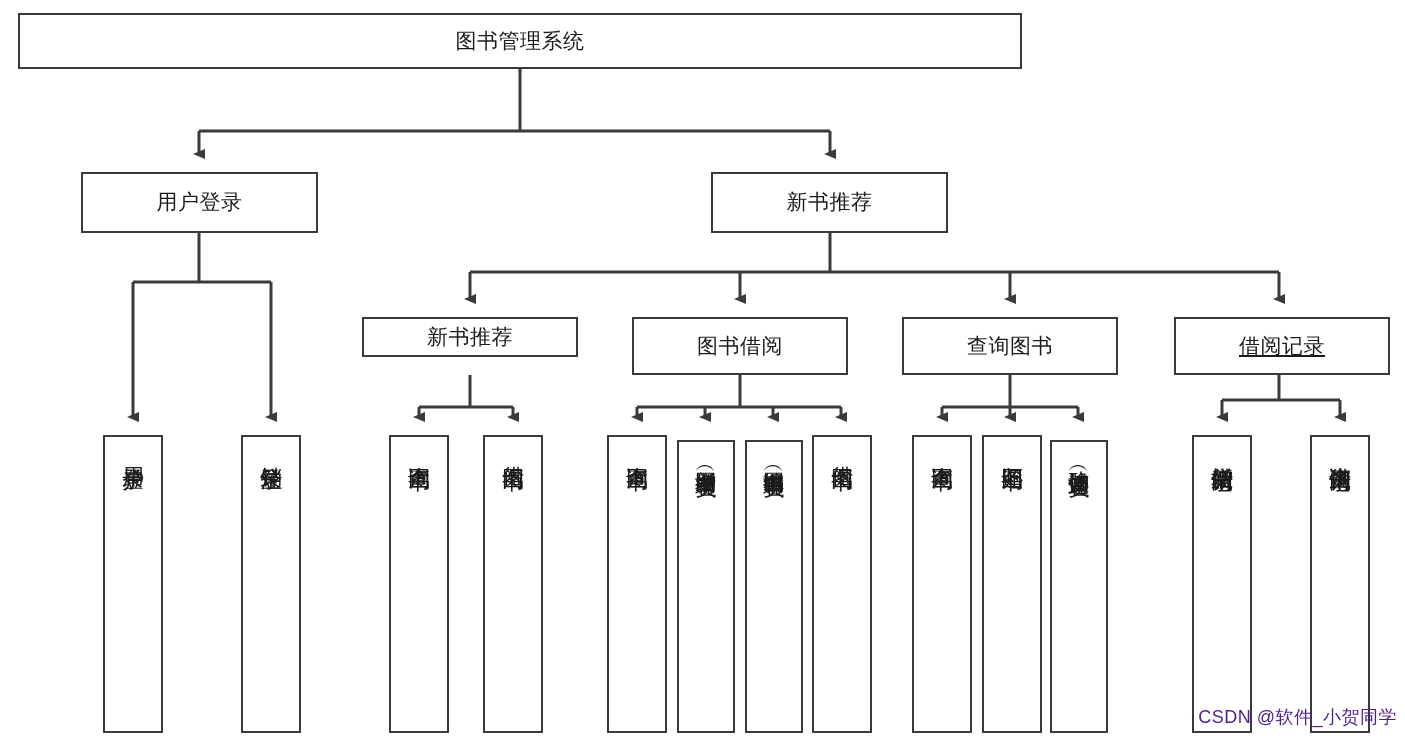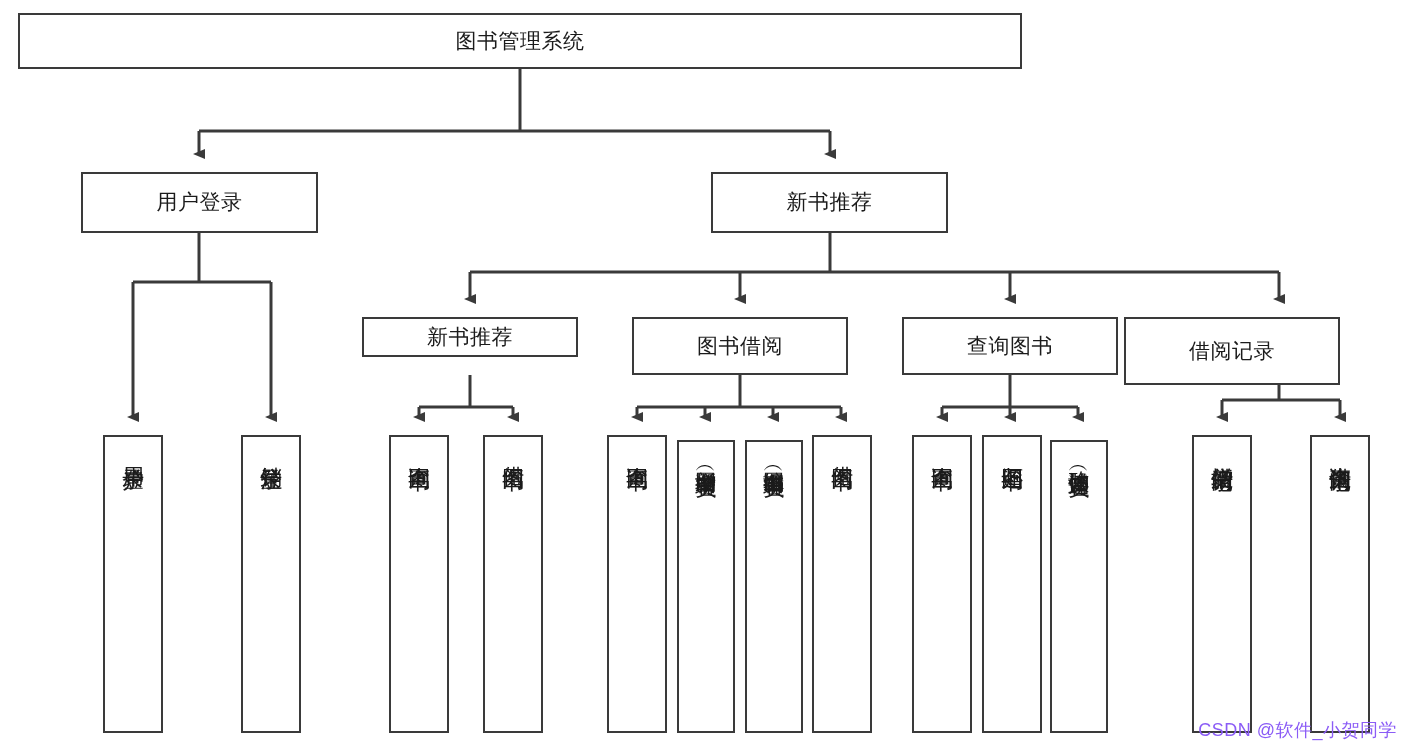--- a/index.html
+++ b/index.html
@@ -54,23 +54,23 @@
     line-height: 1.12;
     letter-spacing: 1px;
     white-space: nowrap;
   }
   .node.vert.tall .label {
     font-size: 21px;
   }
   .watermark {
     position: absolute;
     right: 8px;
-    bottom: 5px;
+    bottom: 18px;
     font-size: 18px;
-    color: #8b5cf6;
+    color: #4c1d95;
     letter-spacing: 0.5px;
     white-space: nowrap;
     user-select: none;
   }
 </style>
 </head>
 <body>
 
 <div id="canvas">
 
@@ -137,21 +137,21 @@
 
   <div class="node horiz" style="left:362px; top:317px; width:216px; height:40px;">
     <span class="label">新书推荐</span>
   </div>
   <div class="node horiz" style="left:632px; top:317px; width:216px; height:58px;">
     <span class="label">图书借阅</span>
   </div>
   <div class="node horiz" style="left:902px; top:317px; width:216px; height:58px;">
     <span class="label">查询图书</span>
   </div>
-  <div class="node horiz" style="left:1124px; top:317px; width:216px; height:68px;">
+  <div class="node horiz" style="left:1174px; top:317px; width:216px; height:58px;text-decoration:underline;">
     <span class="label">借阅记录</span>
   </div>
 
   <div class="node vert" style="left:103px; top:435px; width:60px; height:298px;">
     <span class="label">用户登录</span>
   </div>
   <div class="node vert" style="left:241px; top:435px; width:60px; height:298px;">
     <span class="label">注销登录</span>
   </div>
 

